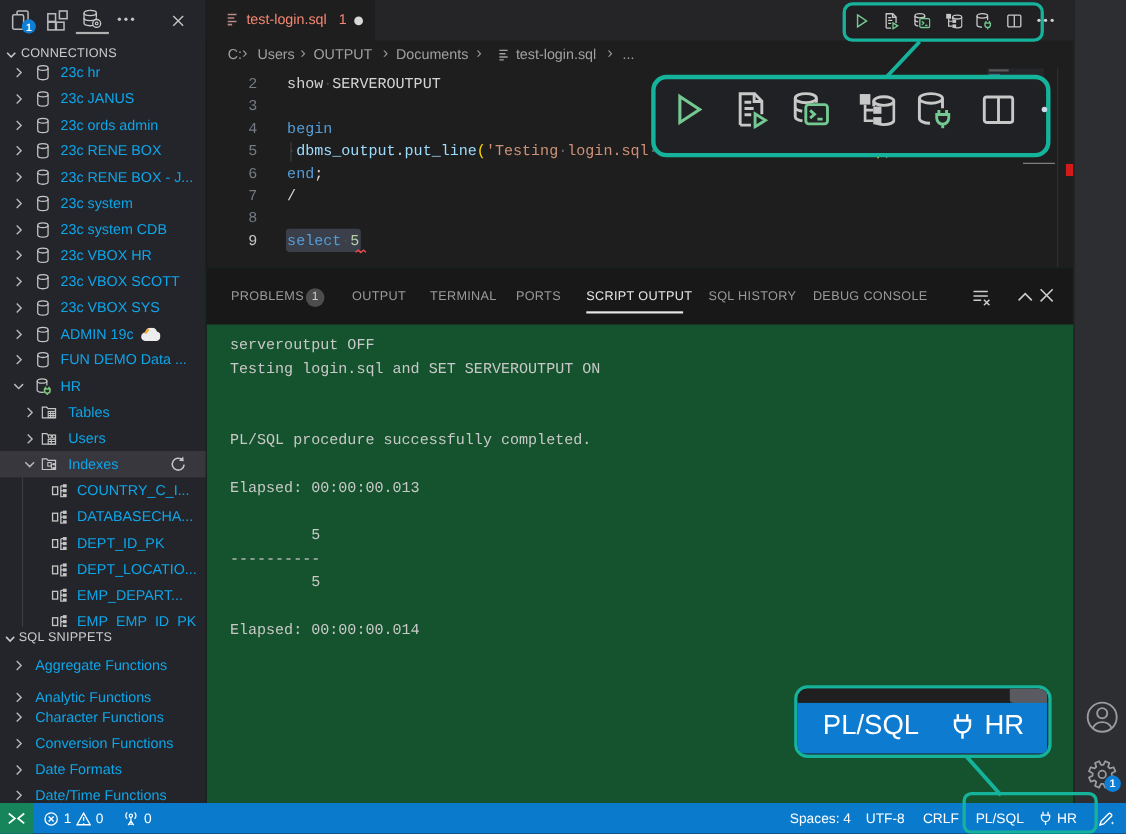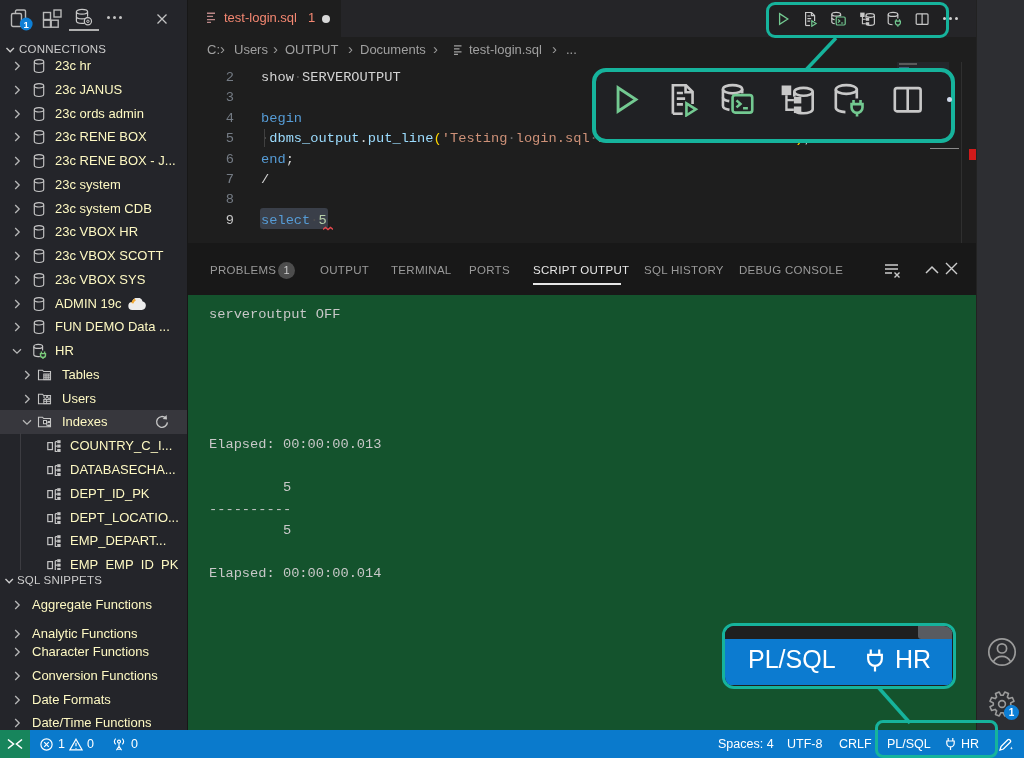--- a/index.html
+++ b/index.html
@@ -1,21 +1,21 @@
 <!DOCTYPE html>
 <html><head><meta charset="utf-8">
 <style>
 *{margin:0;padding:0;box-sizing:border-box}
 html,body{width:1024px;height:758px;overflow:hidden;background:#1e1e1e;font-family:"Liberation Sans",sans-serif}
 .abs{position:absolute}
 #app{position:relative;width:1024px;height:758px;overflow:hidden}
 
 #sidebar{left:0;top:0;width:188px;height:730px;background:#24252a;overflow:hidden}
 .shead{color:#cccccc;font-size:11.5px;font-weight:normal;letter-spacing:.2px}
-.trow{position:absolute;left:0;width:188px;height:24px;color:#fef9c3;font-size:13px;line-height:24px;white-space:nowrap}
+.trow{position:absolute;left:0;width:188px;height:24px;color:#0ea5e9;font-size:13px;line-height:24px;white-space:nowrap}
 .trow .txt{position:absolute;top:0}
 .chev{position:absolute;top:5px;width:14px;height:14px}
 .ticon{position:absolute;top:4px;width:16px;height:16px}
 
 #tabbar{left:188px;top:0;width:788px;height:37px;background:#252528}
 #tab1{left:188px;top:0;width:153px;height:37px;background:#1e1e1e;color:#f48771;font-size:13px}
 #crumbs{left:188px;top:37px;width:788px;height:25px;background:#1e1e1e;color:#a0a0a0;font-size:13px;line-height:25px;white-space:nowrap}
 .lnum{position:absolute;left:20px;width:26px;text-align:right;color:#747b84;font-family:"Liberation Mono",monospace;font-size:13.7px;line-height:21px}
 .code{position:absolute;left:73px;color:#d4d4d4;font-family:"Liberation Mono",monospace;font-size:13.7px;line-height:21px;white-space:pre}
 .csep{position:absolute;color:#9a9a9a;font-size:15px;top:-1px}
@@ -468,20 +468,22 @@
           </g>
         </svg>
     <svg class="abs" style="left:737px;top:22px" width="14" height="9" viewBox="0 0 14 9">
           <path d="M1 8l6-6 6 6" fill="none" stroke="#cccccc" stroke-width="1.5"></path>
         </svg>
     <svg class="abs" style="left:757px;top:19px" width="13" height="13" viewBox="0 0 13 13">
           <path d="M1 1l11 11M12 1L1 12" stroke="#cccccc" stroke-width="1.4"></path>
         </svg>
   </div>
   <div class="pline" style="top:64px">serveroutput OFF</div>
+  <div class="pline" style="top:86px">Testing login.sql and SET SERVEROUTPUT ON</div>
+  <div class="pline" style="top:151px">PL/SQL procedure successfully completed.</div>
   <div class="pline" style="top:194px">Elapsed: 00:00:00.013</div>
   <div class="pline" style="top:237px">         5</div>
   <div class="pline" style="top:259px">----------</div>
   <div class="pline" style="top:280px">         5</div>
   <div class="pline" style="top:323px">Elapsed: 00:00:00.014</div>
 </div>
 
 <div id="rstrip" class="abs">
   <svg class="abs" style="left:10px;top:637px" width="30" height="30" viewBox="0 0 30 30">
     <g fill="none" stroke="#9b9b9b" stroke-width="1.7">

